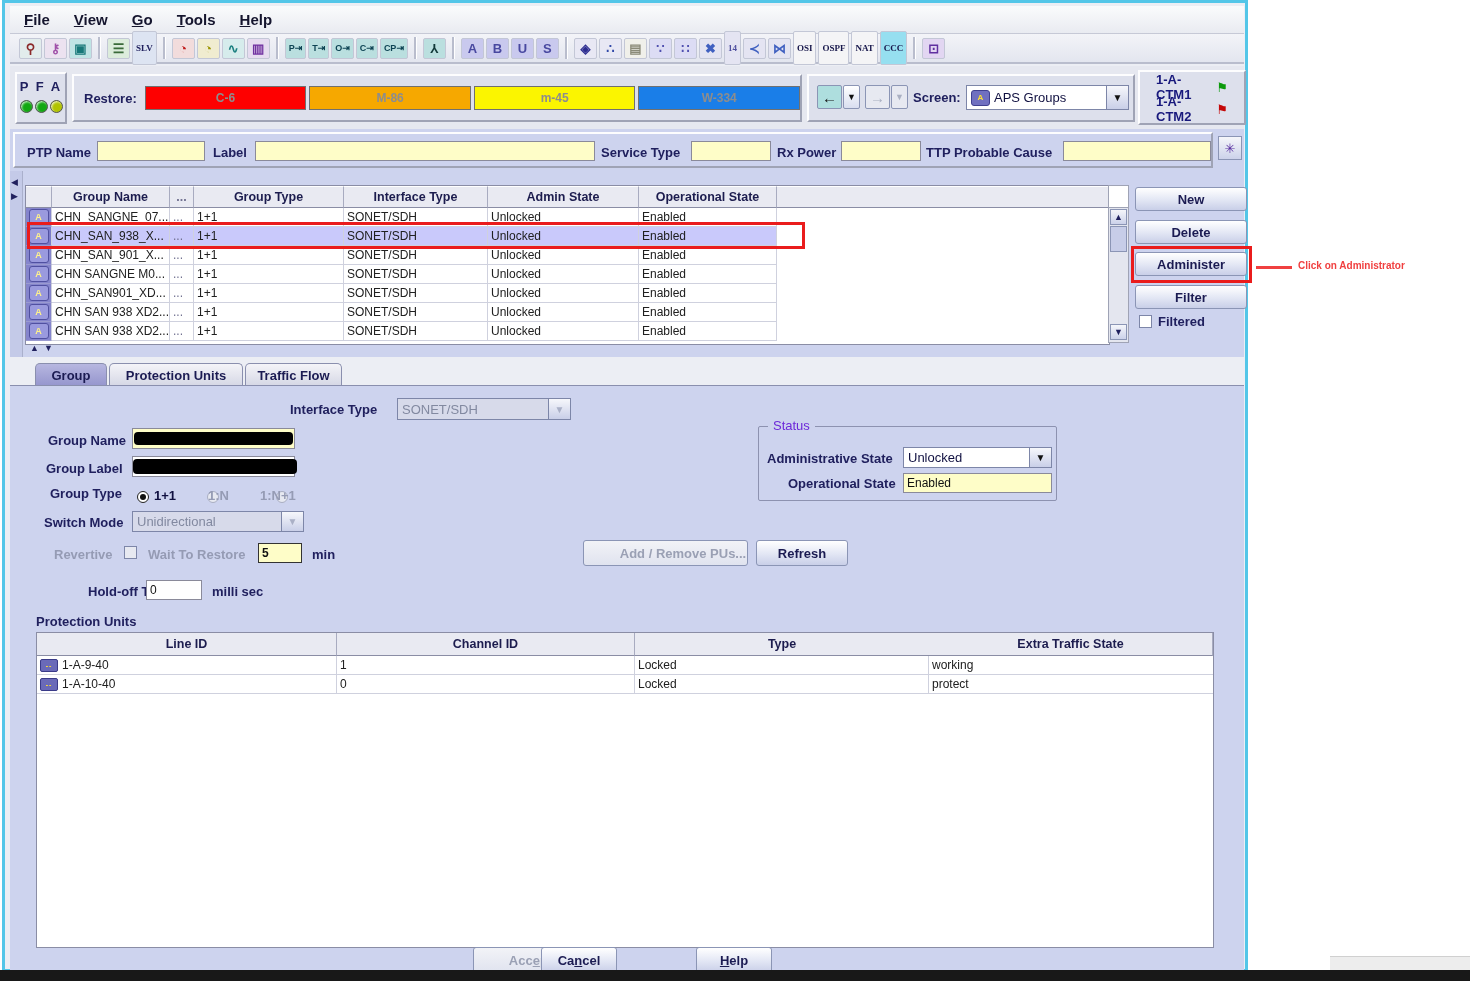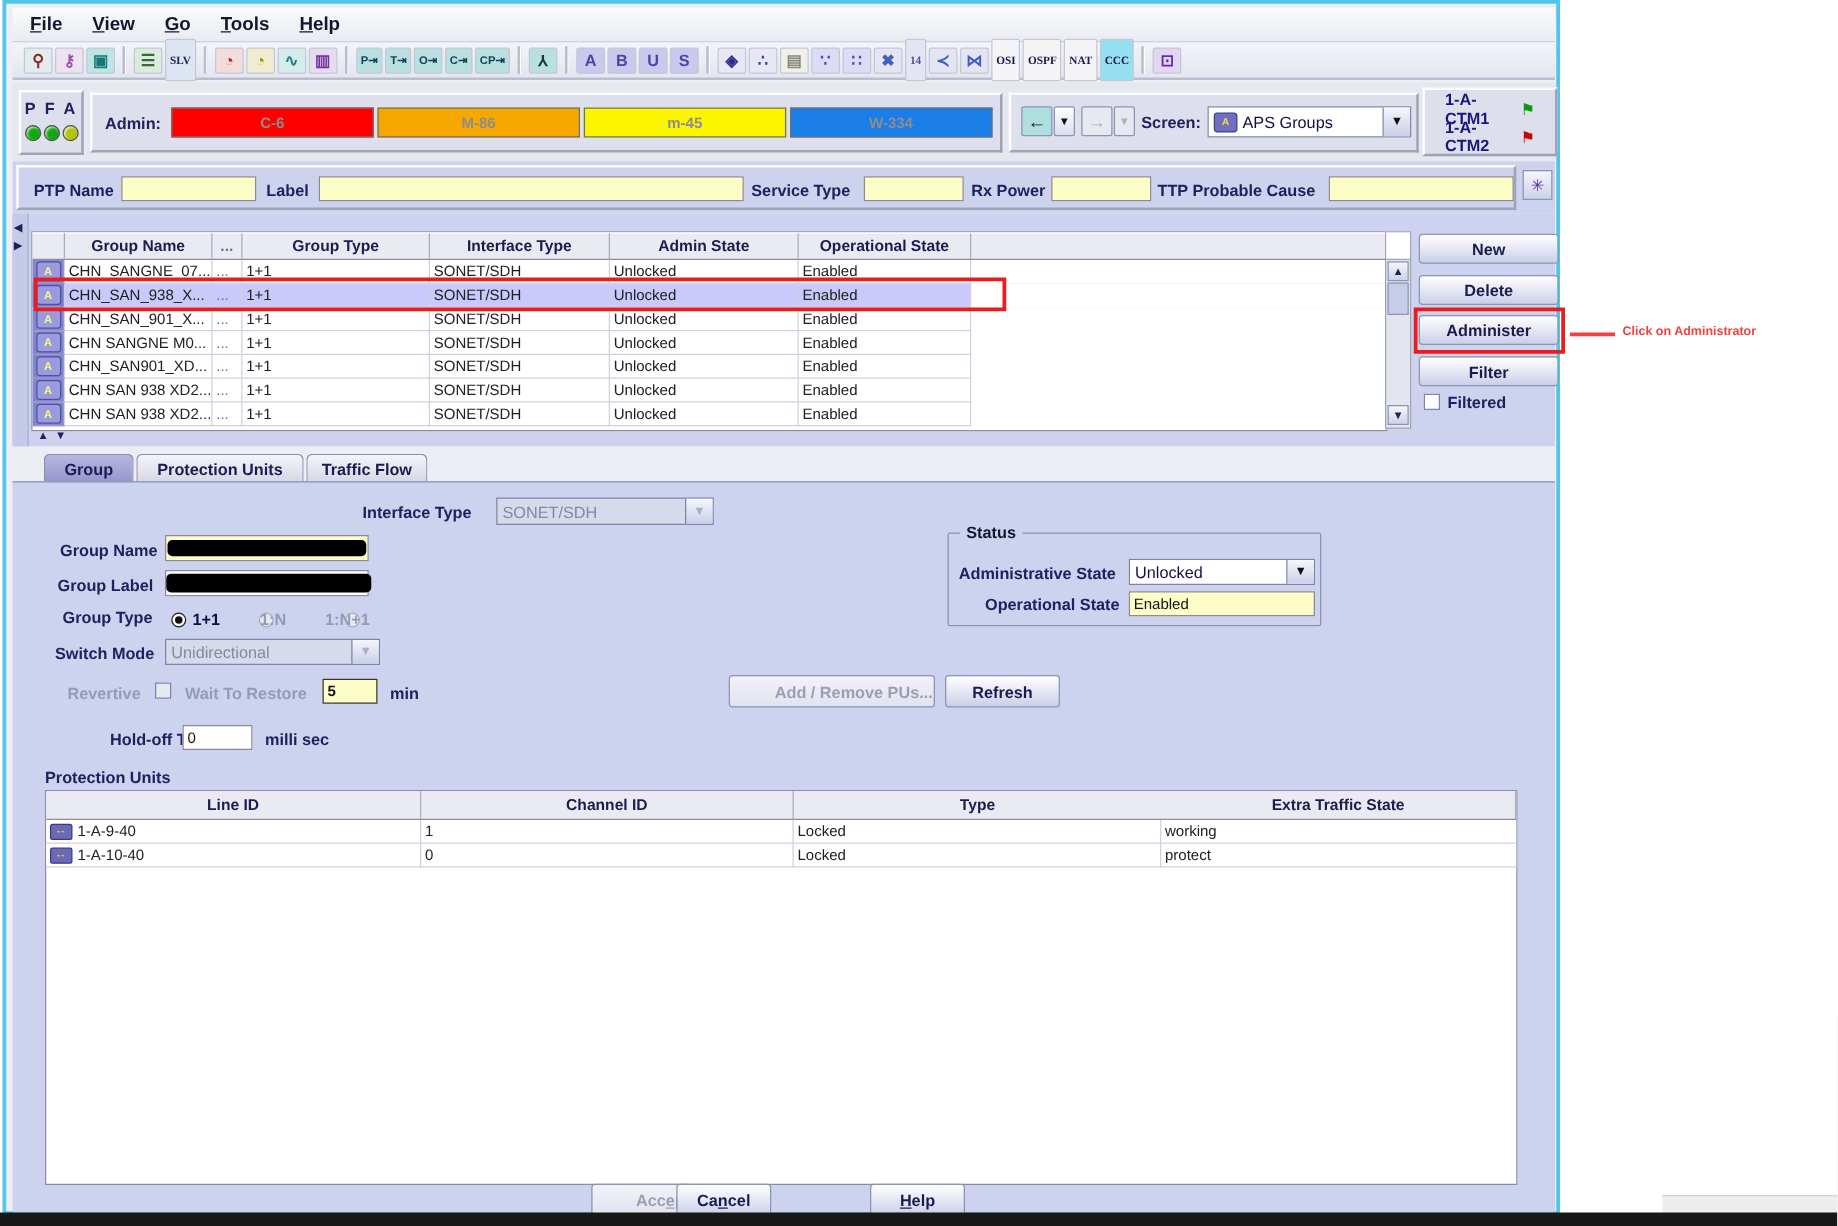--- a/index.html
+++ b/index.html
@@ -65,21 +65,21 @@
   .lbl{position:absolute;font-weight:bold;font-size:13px;color:#20205e;white-space:nowrap;}
   .lbl.dis{color:#959bb4;}
   .ybox{position:absolute;background:#fefdc8;border:1px solid #8a8a9a;box-sizing:border-box;font-size:12px;color:#111;padding-left:3px;display:flex;align-items:center;}
   .wbox{position:absolute;background:#fff;border:1px solid #8a8a9a;box-sizing:border-box;font-size:12px;color:#111;padding-left:3px;display:flex;align-items:center;}
   .redact{position:absolute;background:#000;border-radius:4px;}
   .radio{width:12px;height:12px;border-radius:50%;border:1px solid #666;background:#fff;box-sizing:border-box;display:inline-block;position:relative;}
   .radio.on{border:1px solid #222;}
   .radio.on::after{content:"";position:absolute;left:2px;top:2px;width:6px;height:6px;border-radius:50%;background:#111;}
   .radio.dis{border-color:#a9aec2;background:#e7e9f1;}
   .fieldset{position:absolute;border:1px solid #8d92b0;border-radius:2px;}
-  .legend{position:absolute;background:#cdd3ee;padding:0 5px;font-weight:bold;font-size:13px;color:#0f172a;}
+  .legend{position:absolute;background:#cdd3ee;padding:0 5px;font-weight:normal;font-size:13px;color:#6d28d9;}
   .putable-head{display:grid;grid-template-columns:300px 298px 294px auto;height:23px;background:#e9eaf2;}
   .putable-head .hc{border-right:1px solid #a8abc0;border-bottom:1px solid #8a8da5;display:flex;align-items:center;justify-content:center;font-size:12.5px;font-weight:600;color:#1c1c4e;}
   .purow{display:grid;grid-template-columns:300px 298px 294px auto;height:19px;background:#fff;}
   .purow .tc{border-right:1px solid #cfd1de;border-bottom:1px solid #cfd1de;font-size:12px;color:#202020;display:flex;align-items:center;gap:4px;padding-left:3px;box-sizing:border-box;}
   .puchip{width:16px;height:11px;background:#6a6ab8;border:1px solid #3a3a88;border-radius:2px;color:#ffe030;font-size:7px;font-weight:bold;display:flex;align-items:center;justify-content:center;letter-spacing:1px;}
   .u{text-decoration:underline;}
   .splitarrow{font-size:9px;color:#20205e;cursor:pointer;}
 </style>
 </head>
 <body>
@@ -144,21 +144,21 @@
       <div class="abs bevel" style="left:5px;top:6px;width:52px;height:52px;">
         <div class="pfa-letters" style="margin-top:5px;">P F A</div>
         <div style="display:flex;gap:2px;justify-content:center;margin-top:6px;">
           <span class="led" style="background-color: rgb(18, 168, 18);"></span>
           <span class="led" style="background-color: rgb(18, 168, 18);"></span>
           <span class="led" style="background-color: rgb(178, 196, 0);"></span>
         </div>
       </div>
 
       <div class="abs bevel" style="left:62px;top:8px;width:730px;height:48px;display:flex;align-items:center;">
-        <span class="alabel" style="margin:0 8px 0 10px;">Admin:</span>
+        <span class="alabel" style="margin:0 8px 0 10px;">Restore:</span>
         <span class="abadge" style="width: 160px; margin-right: 3px; background-color: rgb(254, 0, 0);">C-6</span>
         <span class="abadge" style="width: 160px; margin-right: 3px; background-color: rgb(246, 168, 0);">M-86</span>
         <span class="abadge" style="width: 160px; margin-right: 3px; background-color: rgb(251, 245, 0);">m-45</span>
         <span class="abadge" style="width: 160px; background-color: rgb(26, 126, 232);">W-334</span>
       </div>
 
       <div class="abs bevel" style="left:797px;top:8px;width:328px;height:48px;">
         <span class="navbtn teal abs" style="left:8px;top:9px;">←</span>
         <span class="navbtn dd abs" style="left:34px;top:9px;">▼</span>
         <span class="navbtn dis abs" style="left:56px;top:9px;">→</span>

